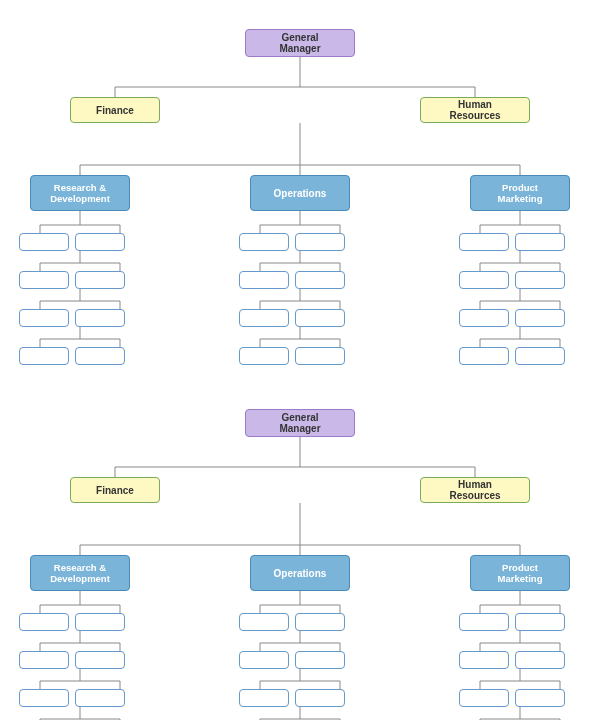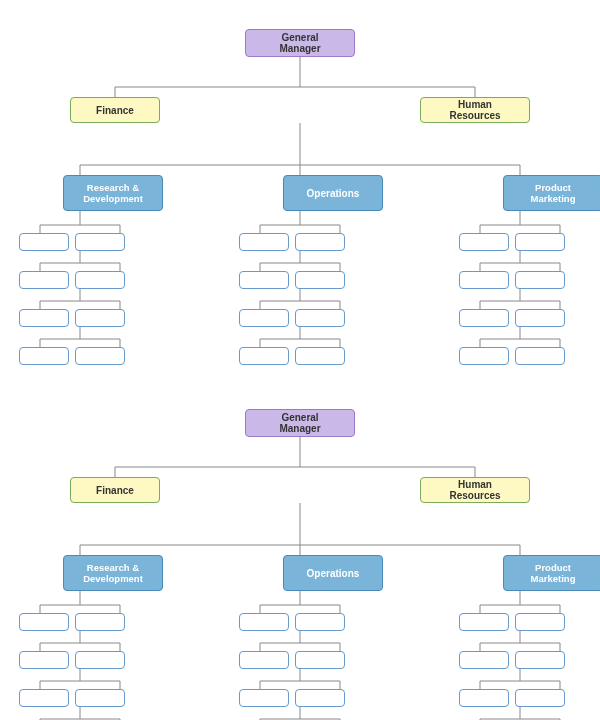--- a/index.html
+++ b/index.html
@@ -51,21 +51,21 @@
     .box-empty {
       background: white;
       border: 1px solid #6699cc;
       color: #333;
     }
 
     
     .gm-box { width: 110px; height: 28px; }
     .finance-box { width: 90px; height: 26px; }
     .hr-box { width: 110px; height: 26px; }
-    .dept-box { width: 100px; height: 34px; margin-left: 33px; }
+    .dept-box { width: 100px; height: 34px; }
     .sub-box { width: 50px; height: 18px; font-weight: normal; font-size: 9px; }
 
     
     .org-wrap {
       width: 570px;
       margin: 0 auto;
       position: relative;
     }
 
     

